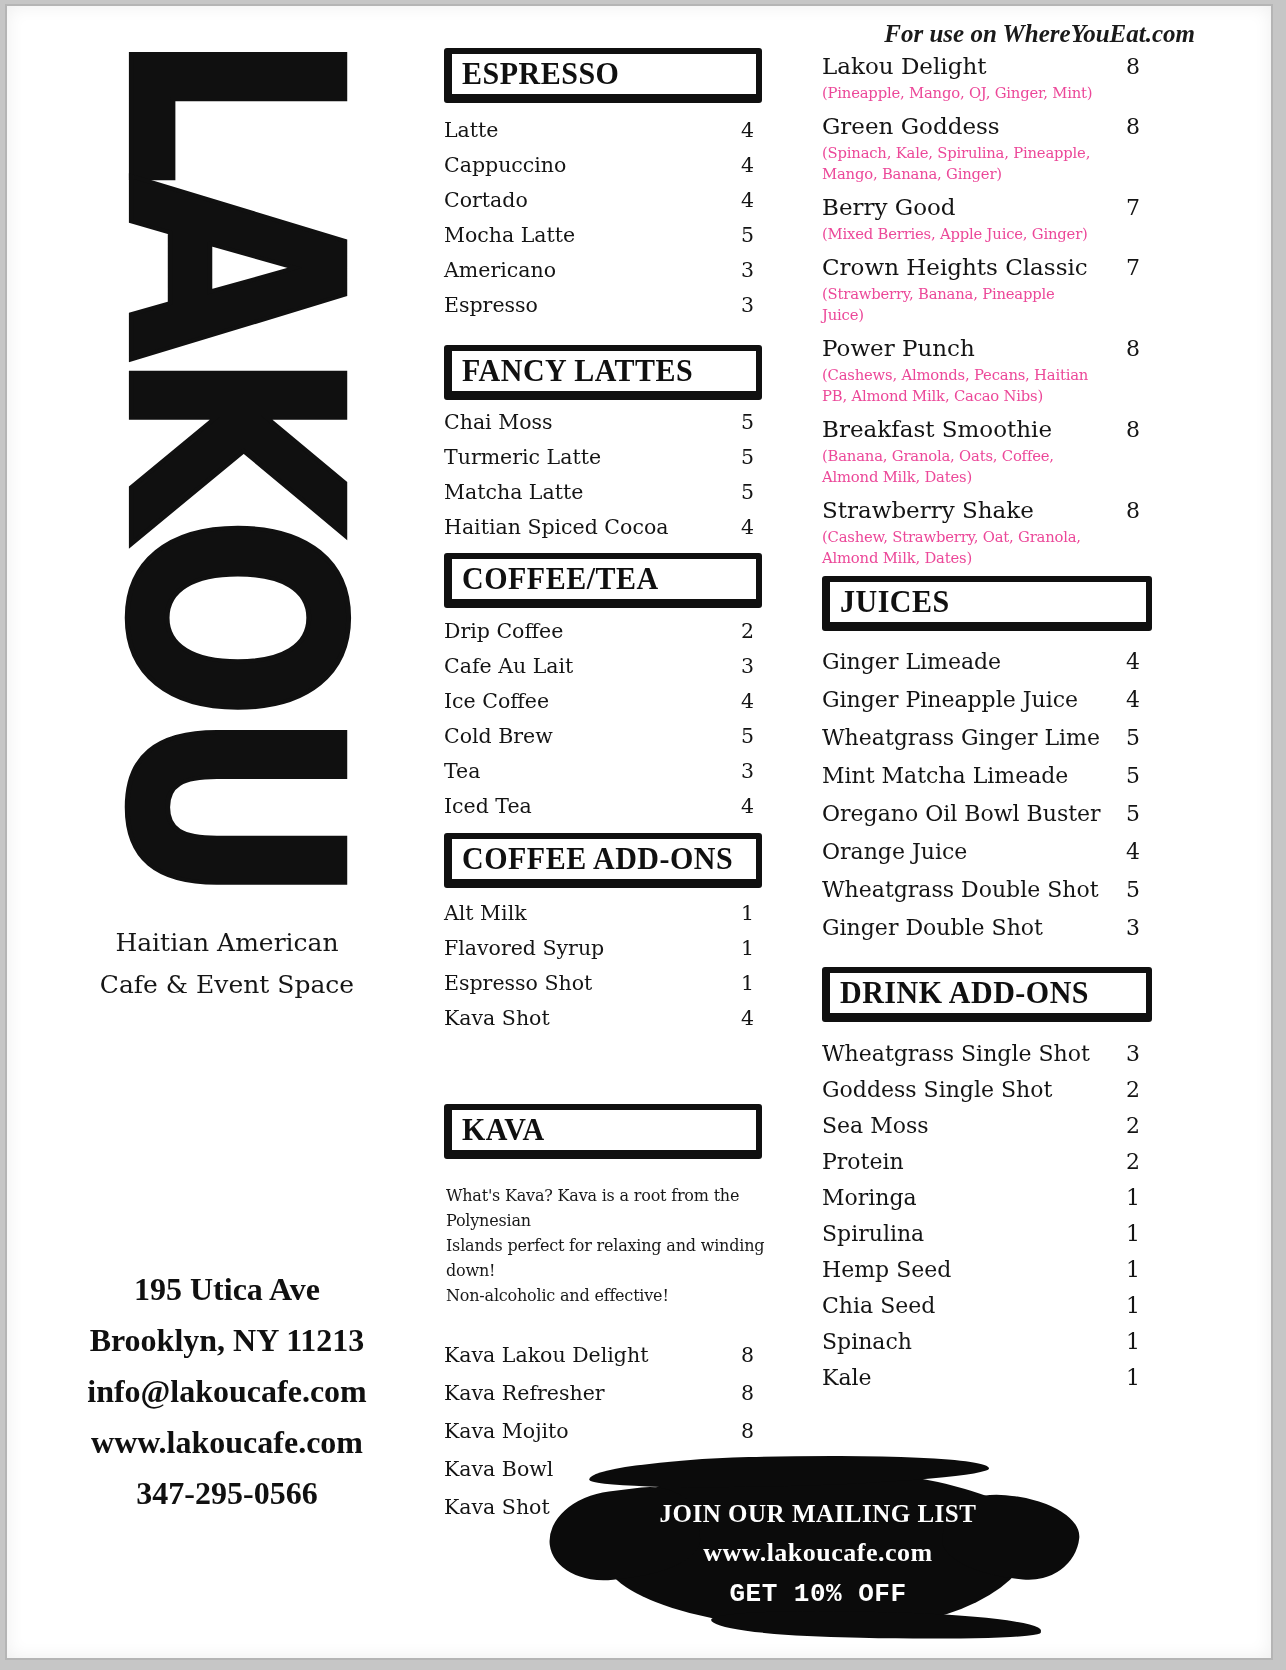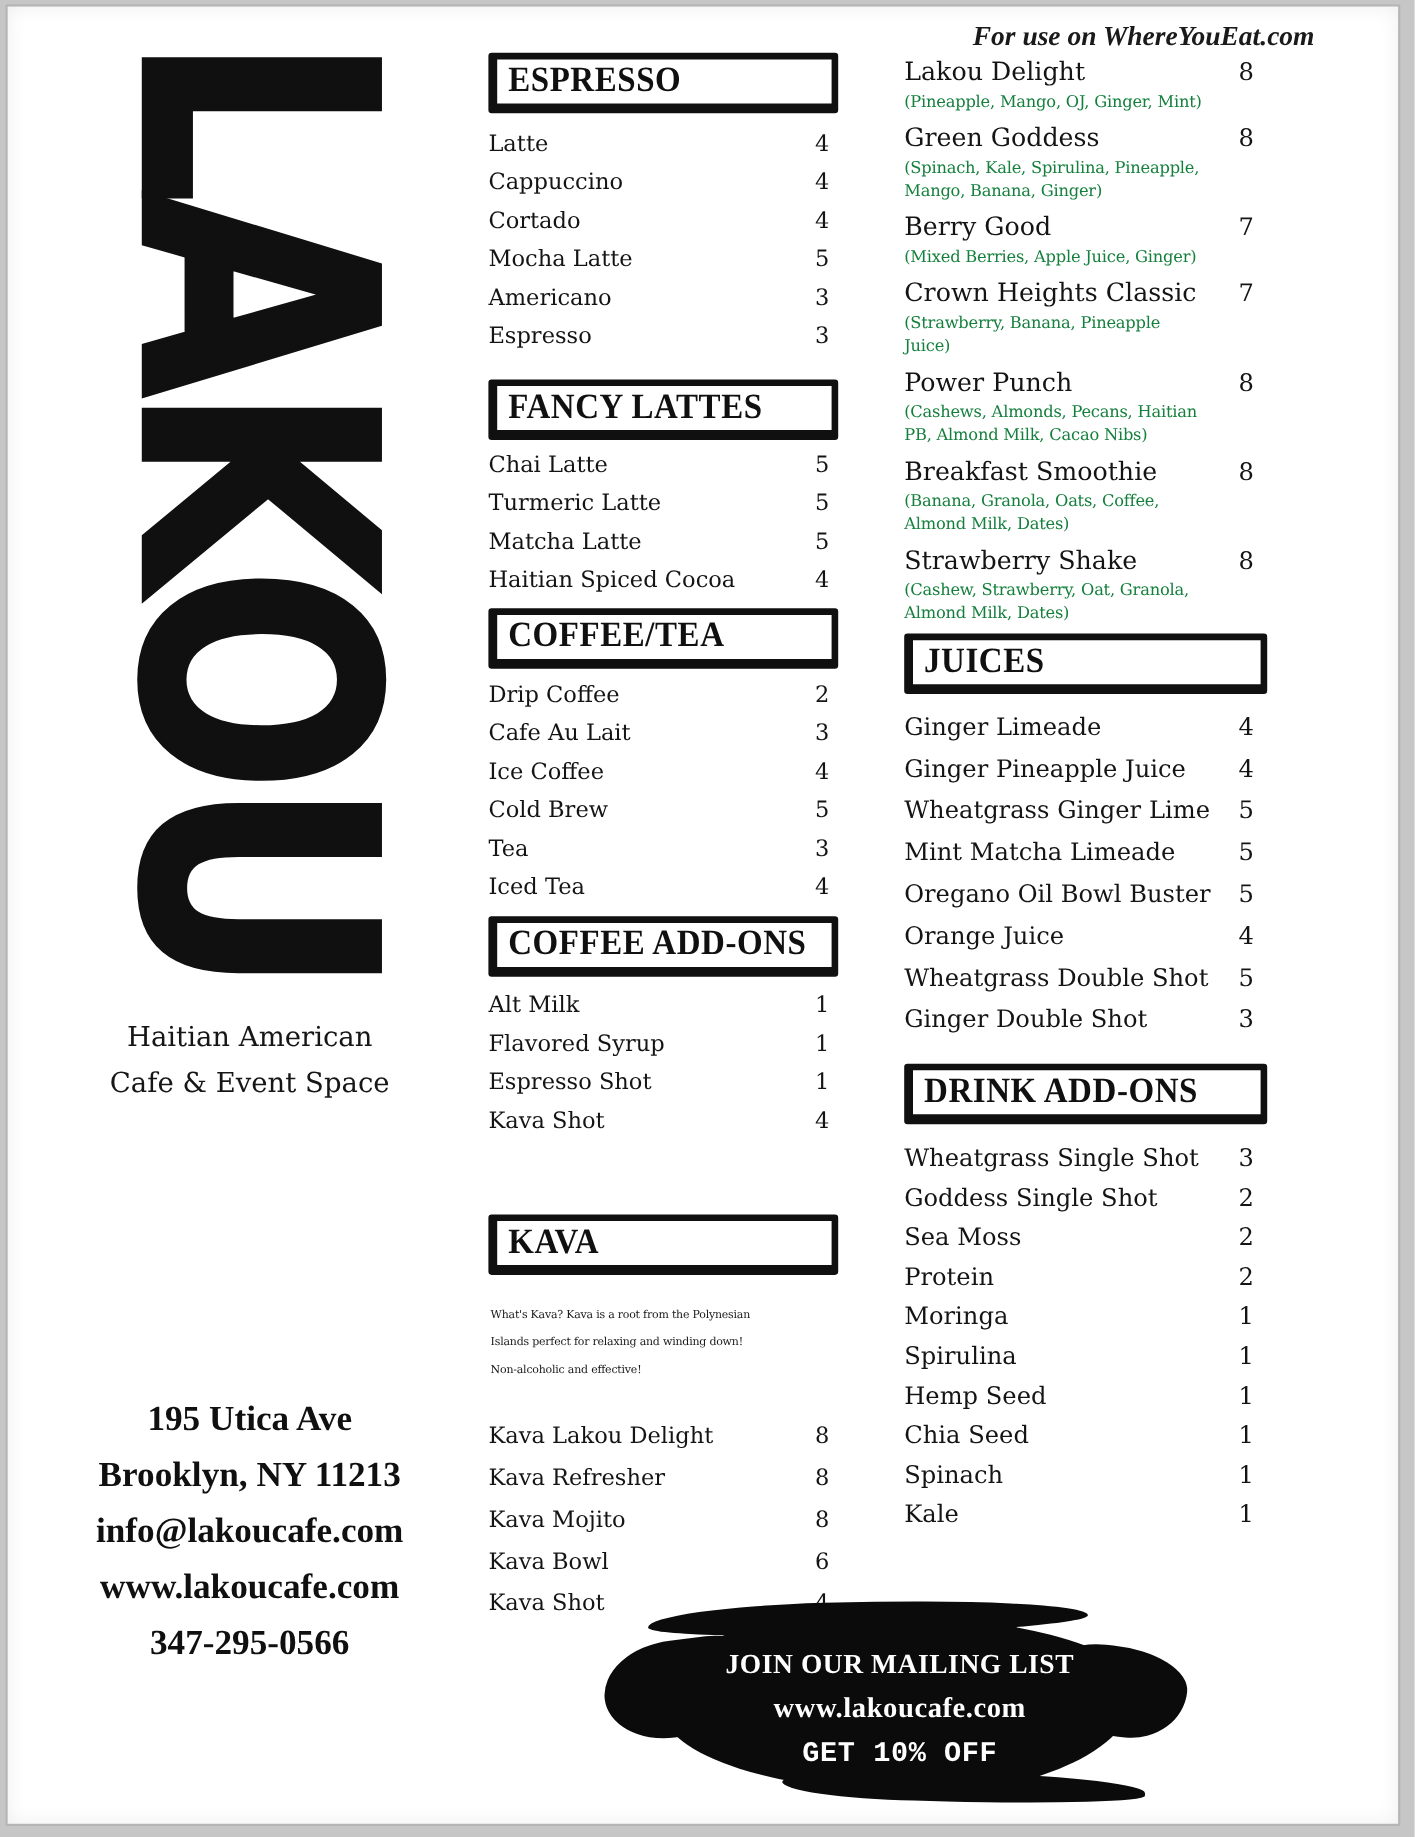--- a/index.html
+++ b/index.html
@@ -69,36 +69,36 @@
   .col-middle .iname,.col-middle .iprice{font-size:20.5px;line-height:35px;}
   .sec-fancy-lattes{margin-top:22px;}
   .sec-fancy-lattes .hdr{margin-bottom:5px;}
   .sec-coffee-tea{margin-top:8px;}
   .sec-coffee-tea .hdr{margin-bottom:6px;}
   .sec-coffee-add-ons{margin-top:9px;}
   .sec-coffee-add-ons .hdr{margin-bottom:8px;}
   .sec-kava{margin-top:68px;}
   .sec-kava .note{
     margin:24px 0 0 2px;width:332px;
-    font-size:10px;line-height:25px;letter-spacing:-.2px;
+    font-size:16px;line-height:25px;letter-spacing:-.2px;
     white-space:pre-line;color:#181818;
   }
   .sec-kava .items{margin-top:28px;}
   .sec-kava .entry{height:38px;}
   .sec-kava .iname,.sec-kava .iprice{line-height:38px;}
 
   
   .col-right .iprice{padding-right:12px;}
   .sec-smoothies .hdr{margin-bottom:8px;}
   .sec-smoothies .entry{margin-bottom:8px;}
   .sec-smoothies .iname{font-size:23px;line-height:30px;}
   .sec-smoothies .iprice{font-size:22px;line-height:30px;}
   .sec-smoothies .idesc{
     font-size:14.8px;line-height:21px;letter-spacing:-.2px;
-    width:82%;color:#15803d;margin-top:0;
+    width:82%;color:#ec4899;margin-top:0;
   }
   .sec-juices{margin-top:8px;}
   .sec-juices .hdr{margin-bottom:12px;}
   .sec-juices .entry{height:38px;}
   .sec-juices .iname,.sec-juices .iprice{font-size:22px;line-height:38px;}
   .sec-drink-add-ons{margin-top:20px;}
   .sec-drink-add-ons .hdr{margin-bottom:14px;}
   .sec-drink-add-ons .entry{height:36px;}
   .sec-drink-add-ons .iname,.sec-drink-add-ons .iprice{font-size:22px;line-height:36px;}
 
@@ -197,21 +197,21 @@
               <span class="iprice">3</span>
             </div>
           </div>
         </div>
       </section>
       <section class="sec sec-fancy-lattes">
         <div class="hdr"><span class="hdr-text">FANCY LATTES</span></div>
         <div class="items">
           <div class="entry">
             <div class="row">
-              <span class="iname">Chai Latte</span>
+              <span class="iname">Chai Moss</span>
               <span class="iprice">5</span>
             </div>
           </div>
           <div class="entry">
             <div class="row">
               <span class="iname">Turmeric Latte</span>
               <span class="iprice">5</span>
             </div>
           </div>
           <div class="entry">

